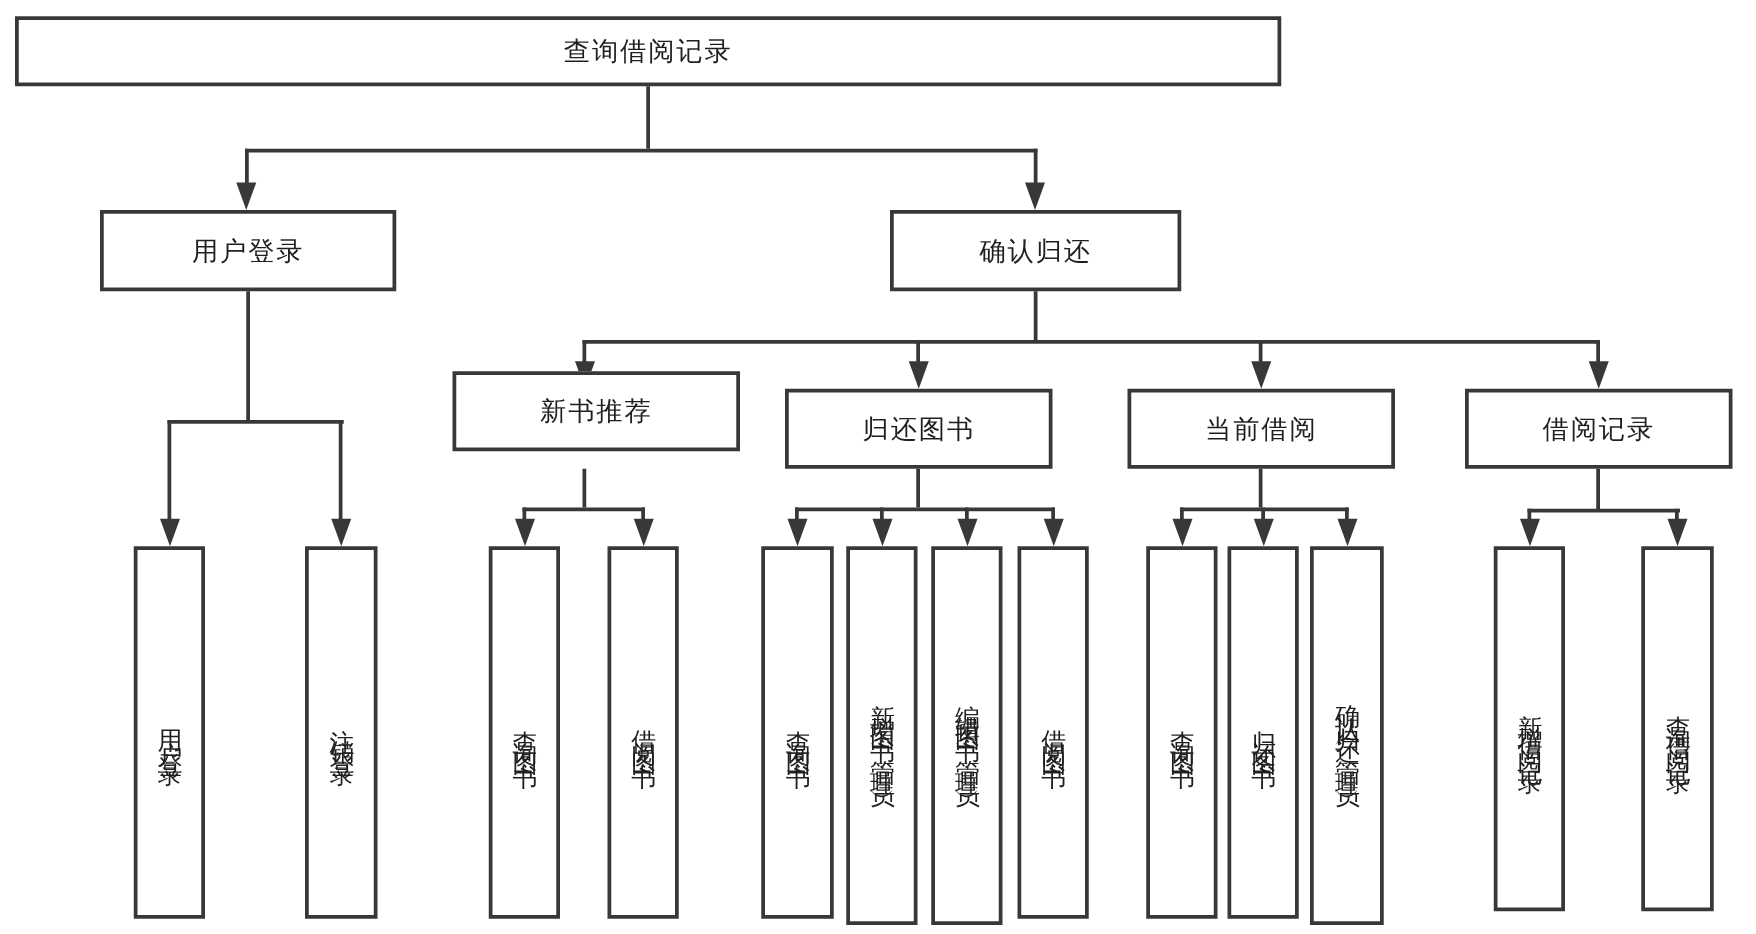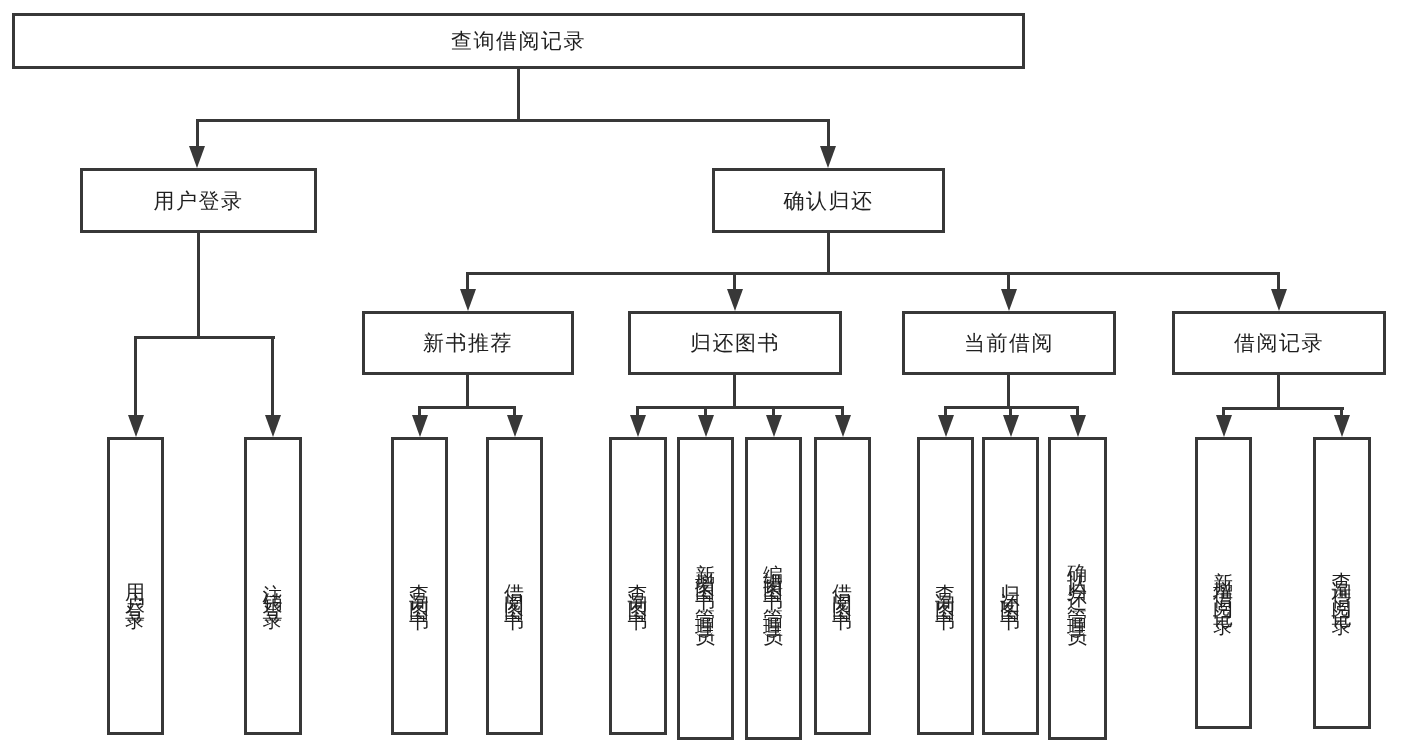--- a/index.html
+++ b/index.html
@@ -69,21 +69,21 @@
   <div class="hline" style="left:466px;top:272px;width:814px;"></div>
   <div class="vline" style="left:466px;top:272px;height:20px;"></div>
   <div class="ah" style="left:460px;top:289px;"></div>
   <div class="vline" style="left:733px;top:272px;height:20px;"></div>
   <div class="ah" style="left:727px;top:289px;"></div>
   <div class="vline" style="left:1007px;top:272px;height:20px;"></div>
   <div class="ah" style="left:1001px;top:289px;"></div>
   <div class="vline" style="left:1277px;top:272px;height:20px;"></div>
   <div class="ah" style="left:1271px;top:289px;"></div>
 
-  <div class="box" style="left:362px;top:311px;width:212px;height:64px;align-items:center;">
+  <div class="box" style="left:362px;top:297px;width:230px;height:64px;align-items:center;">
     <span class="hlabel">新书推荐</span>
   </div>
   <div class="box" style="left:628px;top:311px;width:214px;height:64px;">
     <span class="hlabel">归还图书</span>
   </div>
   <div class="box" style="left:902px;top:311px;width:214px;height:64px;">
     <span class="hlabel">当前借阅</span>
   </div>
   <div class="box" style="left:1172px;top:311px;width:214px;height:64px;">
     <span class="hlabel">借阅记录</span>

